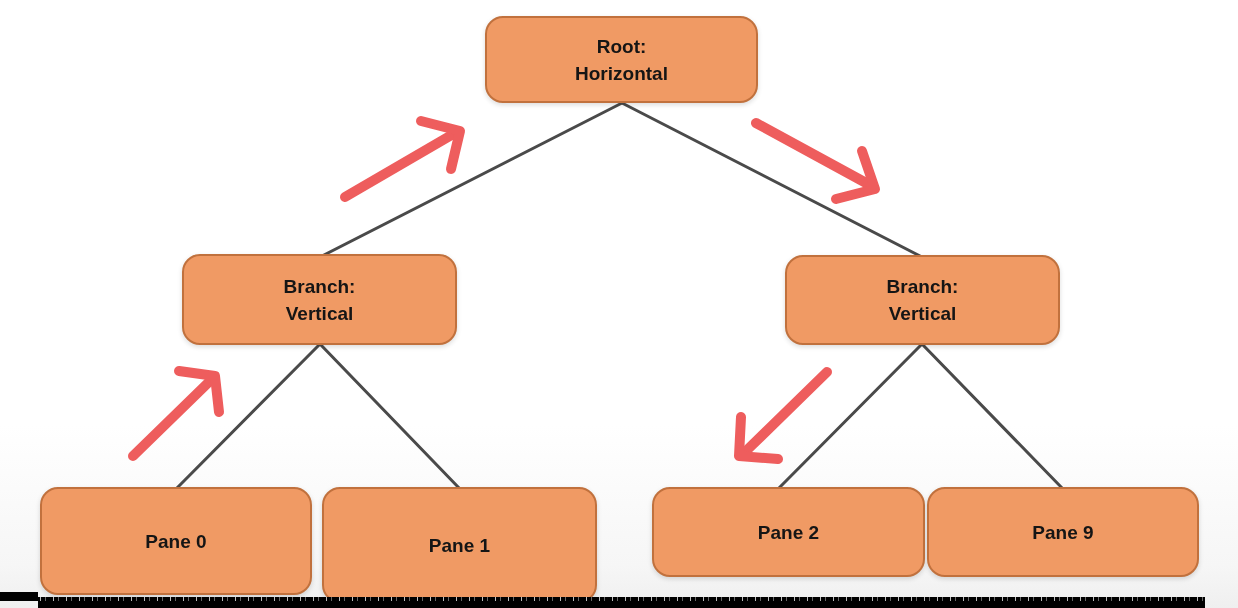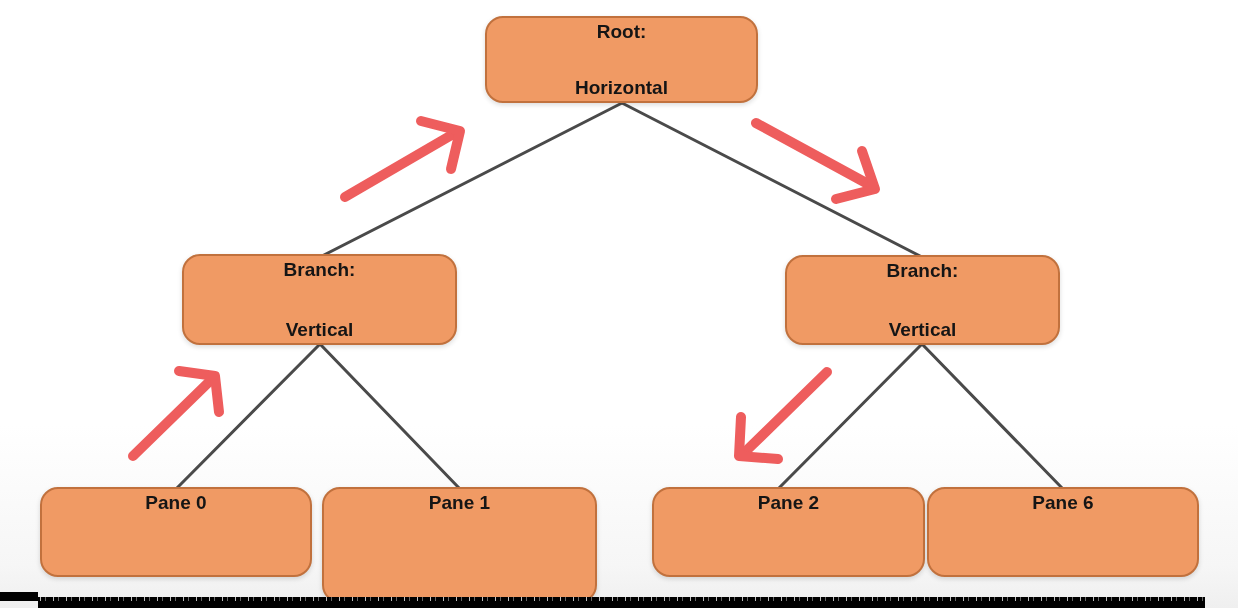--- a/index.html
+++ b/index.html
@@ -35,35 +35,35 @@
     stroke-width: 10;
     stroke-linecap: round;
     stroke-linejoin: round;
     fill: none;
   }
   .node {
     position: absolute;
     display: flex;
     flex-direction: column;
     align-items: center;
-    justify-content: space-between;
+    justify-content: center;
     background: var(--node-fill);
     border: 2px solid var(--node-border);
     border-radius: 18px;
     box-shadow: 0 2px 5px rgba(0,0,0,0.14);
     color: var(--node-text);
     font-weight: bold;
     font-size: 19px;
     line-height: 27px;
     text-align: center;
   }
   .node-root   { left: 485px; top: 16px;  width: 273px; height: 87px; }
   .node-bl     { left: 182px; top: 254px; width: 275px; height: 91px; }
   .node-br     { left: 785px; top: 255px; width: 275px; height: 90px; }
-  .node-p0     { left: 40px;  top: 487px; width: 272px; height: 90px; }
+  .node-p0     { left: 40px;  top: 487px; width: 272px; height: 108px; }
   .node-p1     { left: 322px; top: 487px; width: 275px; height: 116px; }
   .node-p2     { left: 652px; top: 487px; width: 273px; height: 90px; }
   .node-p3     { left: 927px; top: 487px; width: 272px; height: 90px; }
   .artifact-bar {
     position: absolute;
     background: #000;
   }
   .artifact-main {
     left: 38px; top: 597px; width: 1167px; height: 11px;
   }
@@ -134,19 +134,19 @@
 
   <div class="node node-p1">
     <span>Pane 1</span>
   </div>
 
   <div class="node node-p2">
     <span>Pane 2</span>
   </div>
 
   <div class="node node-p3">
-    <span>Pane 6</span>
+    <span>Pane 9</span>
   </div>
 
   <div class="artifact-bar artifact-left"></div>
   <div class="artifact-bar artifact-main"></div>
 
 </div>
 
 </body></html>

